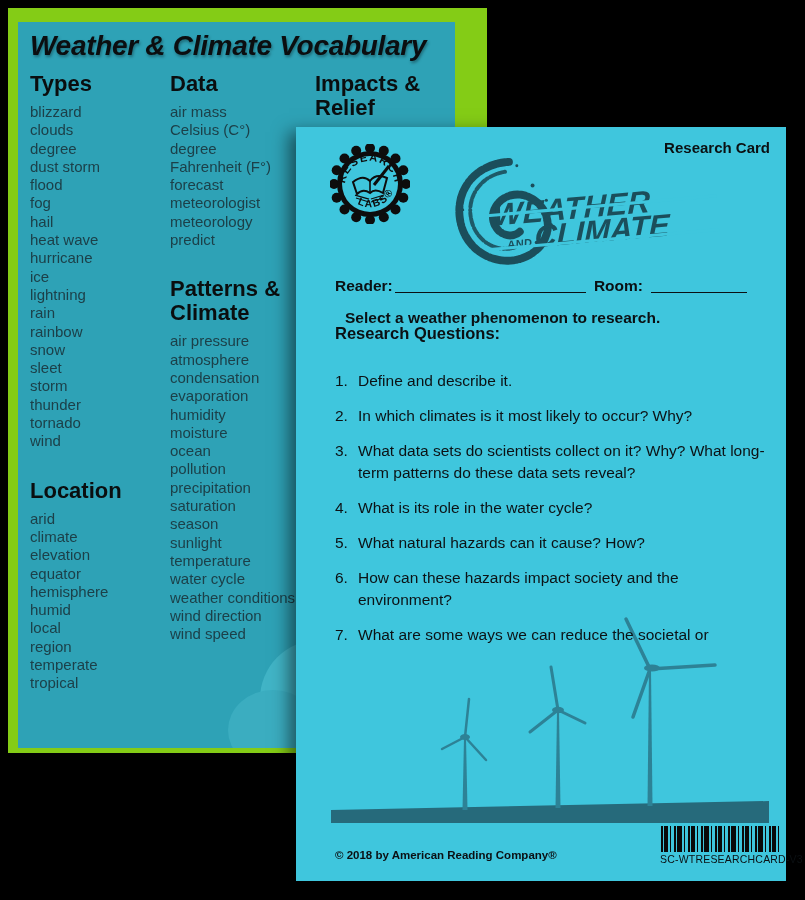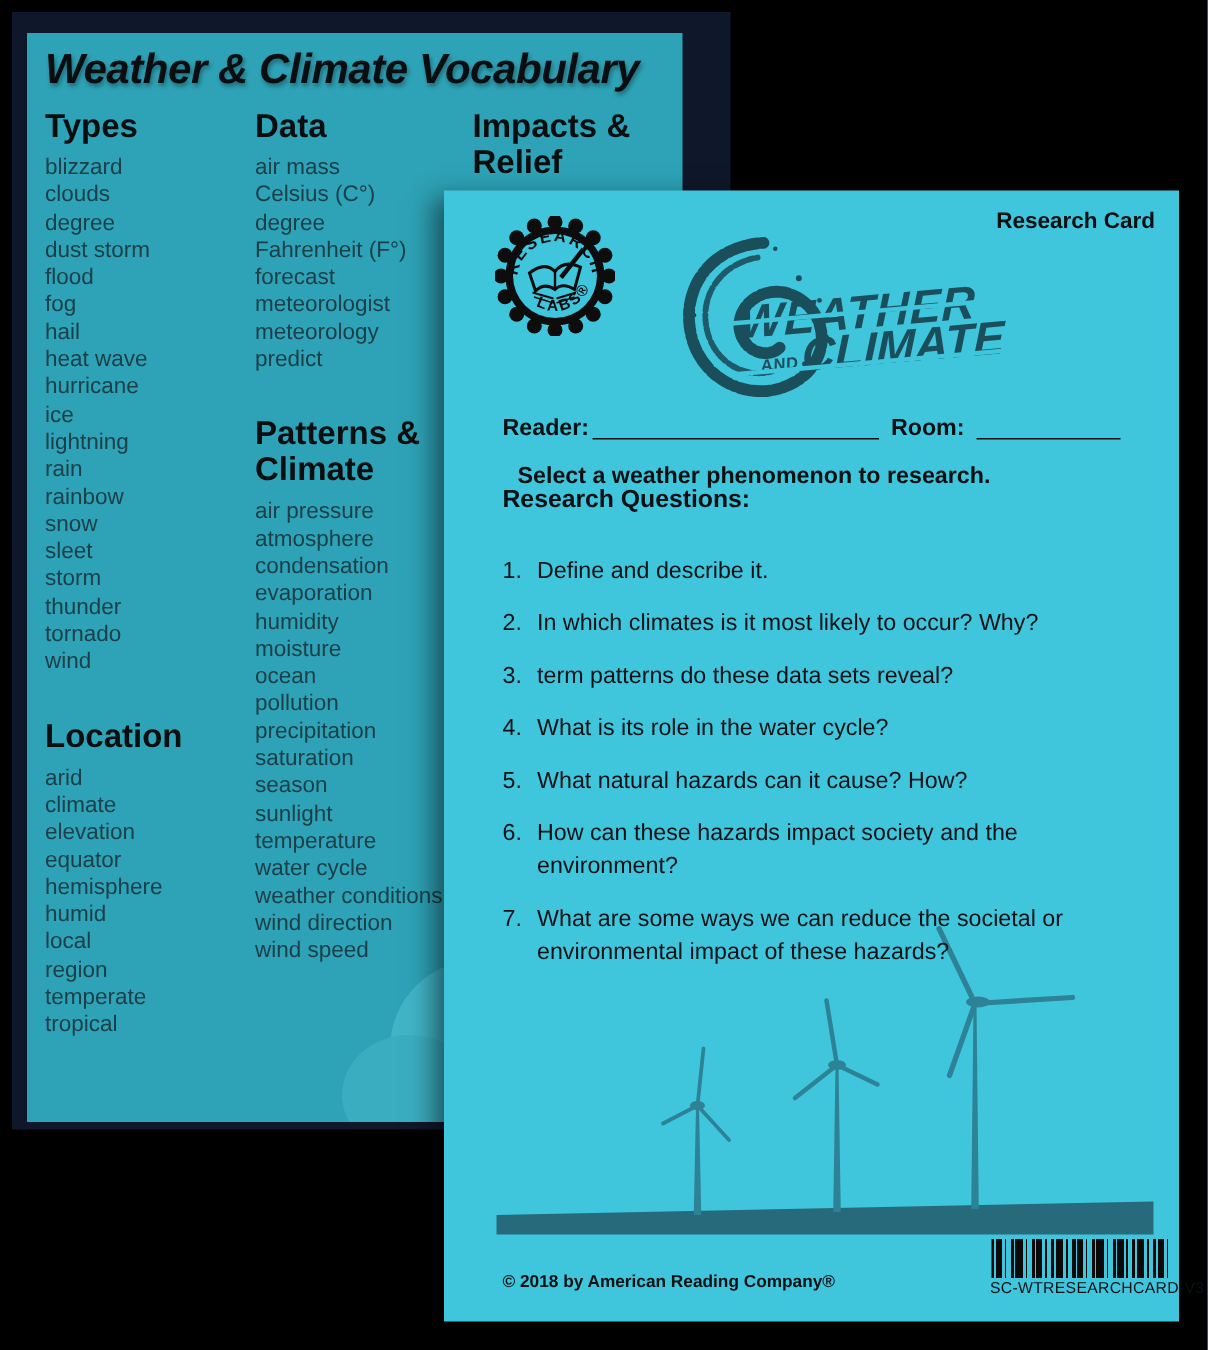--- a/index.html
+++ b/index.html
@@ -1,21 +1,21 @@
 <!DOCTYPE html>
 <html><head>
 <meta charset="utf-8">
 <style>
   html,body{margin:0;padding:0;}
   body{
     width:805px;height:900px;background:#000;position:relative;overflow:hidden;
     font-family:"Liberation Sans",sans-serif;
   }
   
-  .back-card{position:absolute;left:8px;top:8px;width:479px;height:745px;background:#0f172a;}
+  .back-card{position:absolute;left:8px;top:8px;width:479px;height:745px;background:#84cc16;}
   .back-inner{position:absolute;left:10px;top:14px;width:437px;height:726px;background:#2ea2b6;overflow:hidden;}
   .cloud-blob{position:absolute;left:242px;top:618px;width:118px;height:118px;border-radius:50%;
     background:#41b4c6;}
   .cloud-blob2{position:absolute;left:210px;top:668px;width:90px;height:80px;border-radius:50%;
     background:#3badc0;}
   .vocab-title{position:absolute;left:12px;top:8px;font-style:italic;font-weight:bold;font-size:28px;
     letter-spacing:-0.3px;color:#0b0e10;white-space:nowrap;text-shadow:1px 2px 3px rgba(0,0,0,.35);}
   .vocab-columns{position:absolute;left:12px;top:50px;display:flex;}
   .vocab-col{flex:none;}
   .vocab-col.c0{width:140px;}
@@ -264,20 +264,21 @@
       </li>
       <li>
         <span class="qnum">2.</span>
         <span class="qtext">
           <div>In which climates is it most likely to occur? Why?</div>
         </span>
       </li>
       <li>
         <span class="qnum">3.</span>
         <span class="qtext">
+          <div>What data sets do scientists collect on it? Why? What long-</div>
           <div>term patterns do these data sets reveal?</div>
         </span>
       </li>
       <li>
         <span class="qnum">4.</span>
         <span class="qtext">
           <div>What is its role in the water cycle?</div>
         </span>
       </li>
       <li>
@@ -289,21 +290,20 @@
       <li>
         <span class="qnum">6.</span>
         <span class="qtext">
           <div>How can these hazards impact society and the environment?</div>
         </span>
       </li>
       <li>
         <span class="qnum">7.</span>
         <span class="qtext">
           <div>What are some ways we can reduce the societal or</div>
-          <div>environmental impact of these hazards?</div>
         </span>
       </li>
     </ul>
 
   <svg class="turbines" viewBox="0 0 462 236">
     <polygon points="20,215 458,206 458,228 20,228" fill="#266a7b"></polygon>
     <g fill="#2d8296" stroke="#2d8296">
 
       <polygon points="151.5,215 156.5,215 155,143 153,143" stroke="none"></polygon>
       <g stroke-width="2.5" stroke-linecap="round">

